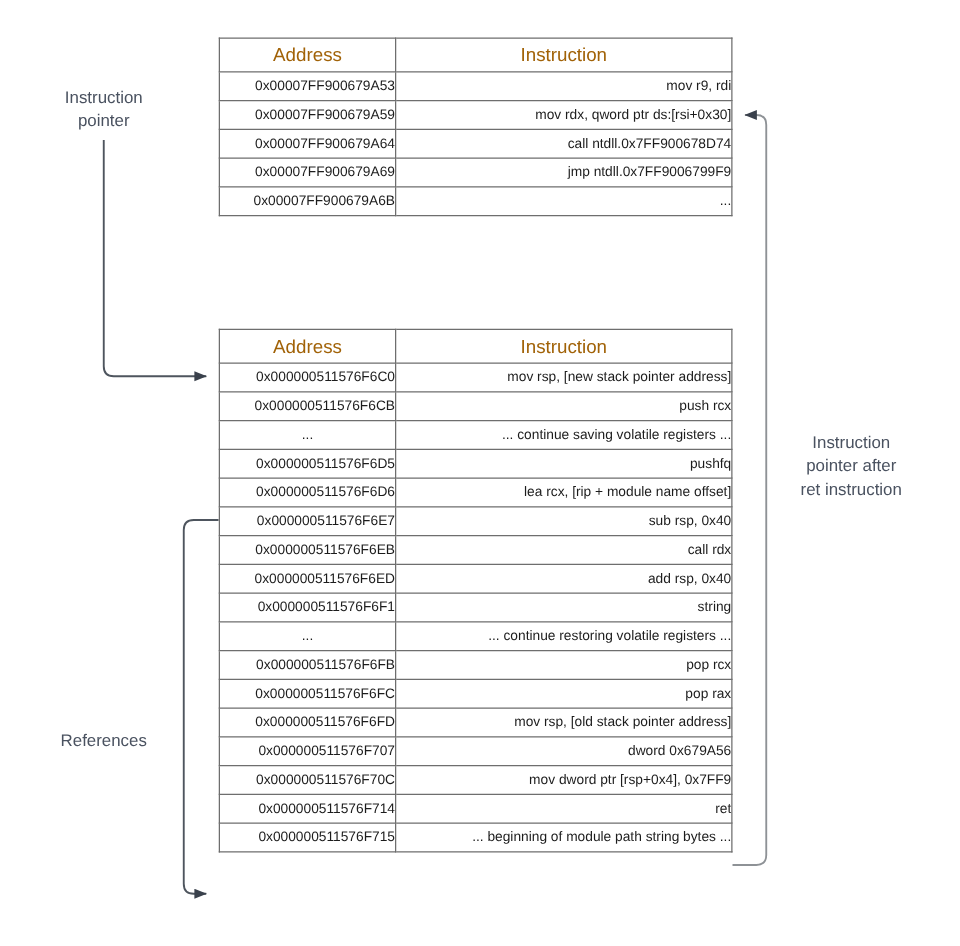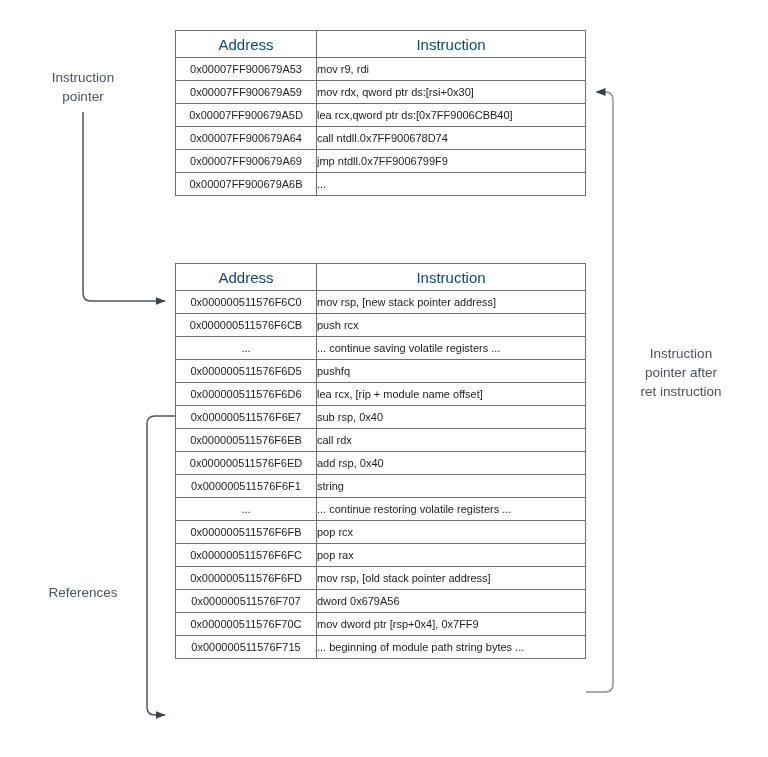--- a/index.html
+++ b/index.html
@@ -43,32 +43,32 @@
   table.asm th, table.asm td {
     border: 1px solid #6e6e6e;
     padding: 0;
     overflow: hidden;
     white-space: nowrap;
   }
   table.asm th {
     height: 26px;
     font-size: 15px;
     font-weight: 400;
-    color: #0c4a6e;
+    color: #a16207;
     text-align: center;
   }
   table.asm td {
     height: 22px;
     font-size: 11px;
     color: #1c1c1c;
   }
   th.addr-col { width: 140px; }
-  td.addr  { text-align: center; padding-left: 7px; }
+  td.addr  { text-align: right; padding-left: 7px; }
   td.addr.ellipsis { text-align: center; padding-left: 0; }
-  td.instr { text-align: left; margin-top: 24px; }
+  td.instr { text-align: right; margin-top: 24px; }
 
   #table-ntdll  { left: 175px; top: 30px; }
   #table-shell  { left: 175px; top: 263px; }
 
   #label-ip   { left: 20px;  top: 68px;  width: 126px; }
   #label-refs { left: 20px;  top: 547px; width: 126px; margin-top: 36px; }
   #label-ret  { left: 620px; top: 344px; width: 122px; }
 </style>
 </head>
 <body>
@@ -105,24 +105,20 @@
     <tbody>
         <tr>
           <td class="addr">0x00007FF900679A53</td>
           <td class="instr">mov r9, rdi</td>
         </tr>
         <tr>
           <td class="addr">0x00007FF900679A59</td>
           <td class="instr">mov rdx, qword ptr ds:[rsi+0x30]</td>
         </tr>
         <tr>
-          <td class="addr">0x00007FF900679A5D</td>
-          <td class="instr">lea rcx,qword ptr ds:[0x7FF9006CBB40]</td>
-        </tr>
-        <tr>
           <td class="addr">0x00007FF900679A64</td>
           <td class="instr">call ntdll.0x7FF900678D74</td>
         </tr>
         <tr>
           <td class="addr">0x00007FF900679A69</td>
           <td class="instr">jmp ntdll.0x7FF9006799F9</td>
         </tr>
         <tr>
           <td class="addr">0x00007FF900679A6B</td>
           <td class="instr">...</td>
@@ -192,19 +188,23 @@
         </tr>
         <tr>
           <td class="addr">0x000000511576F707</td>
           <td class="instr">dword 0x679A56</td>
         </tr>
         <tr>
           <td class="addr">0x000000511576F70C</td>
           <td class="instr">mov dword ptr [rsp+0x4], 0x7FF9</td>
         </tr>
         <tr>
+          <td class="addr">0x000000511576F714</td>
+          <td class="instr">ret</td>
+        </tr>
+        <tr>
           <td class="addr">0x000000511576F715</td>
           <td class="instr">... beginning of module path string bytes ...</td>
         </tr>
       </tbody>
   </table>
 
 </div>
 
 </body></html>

